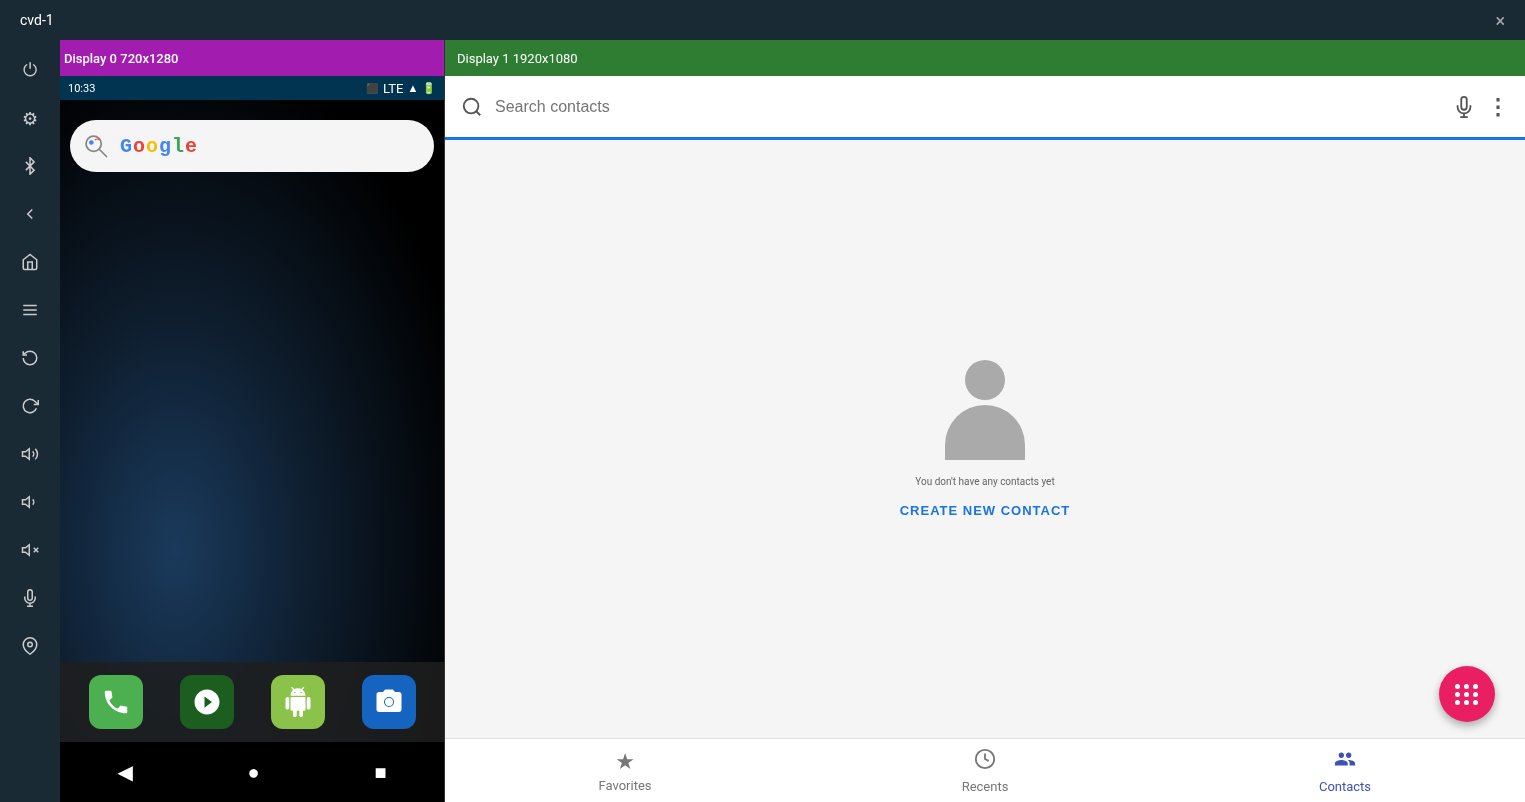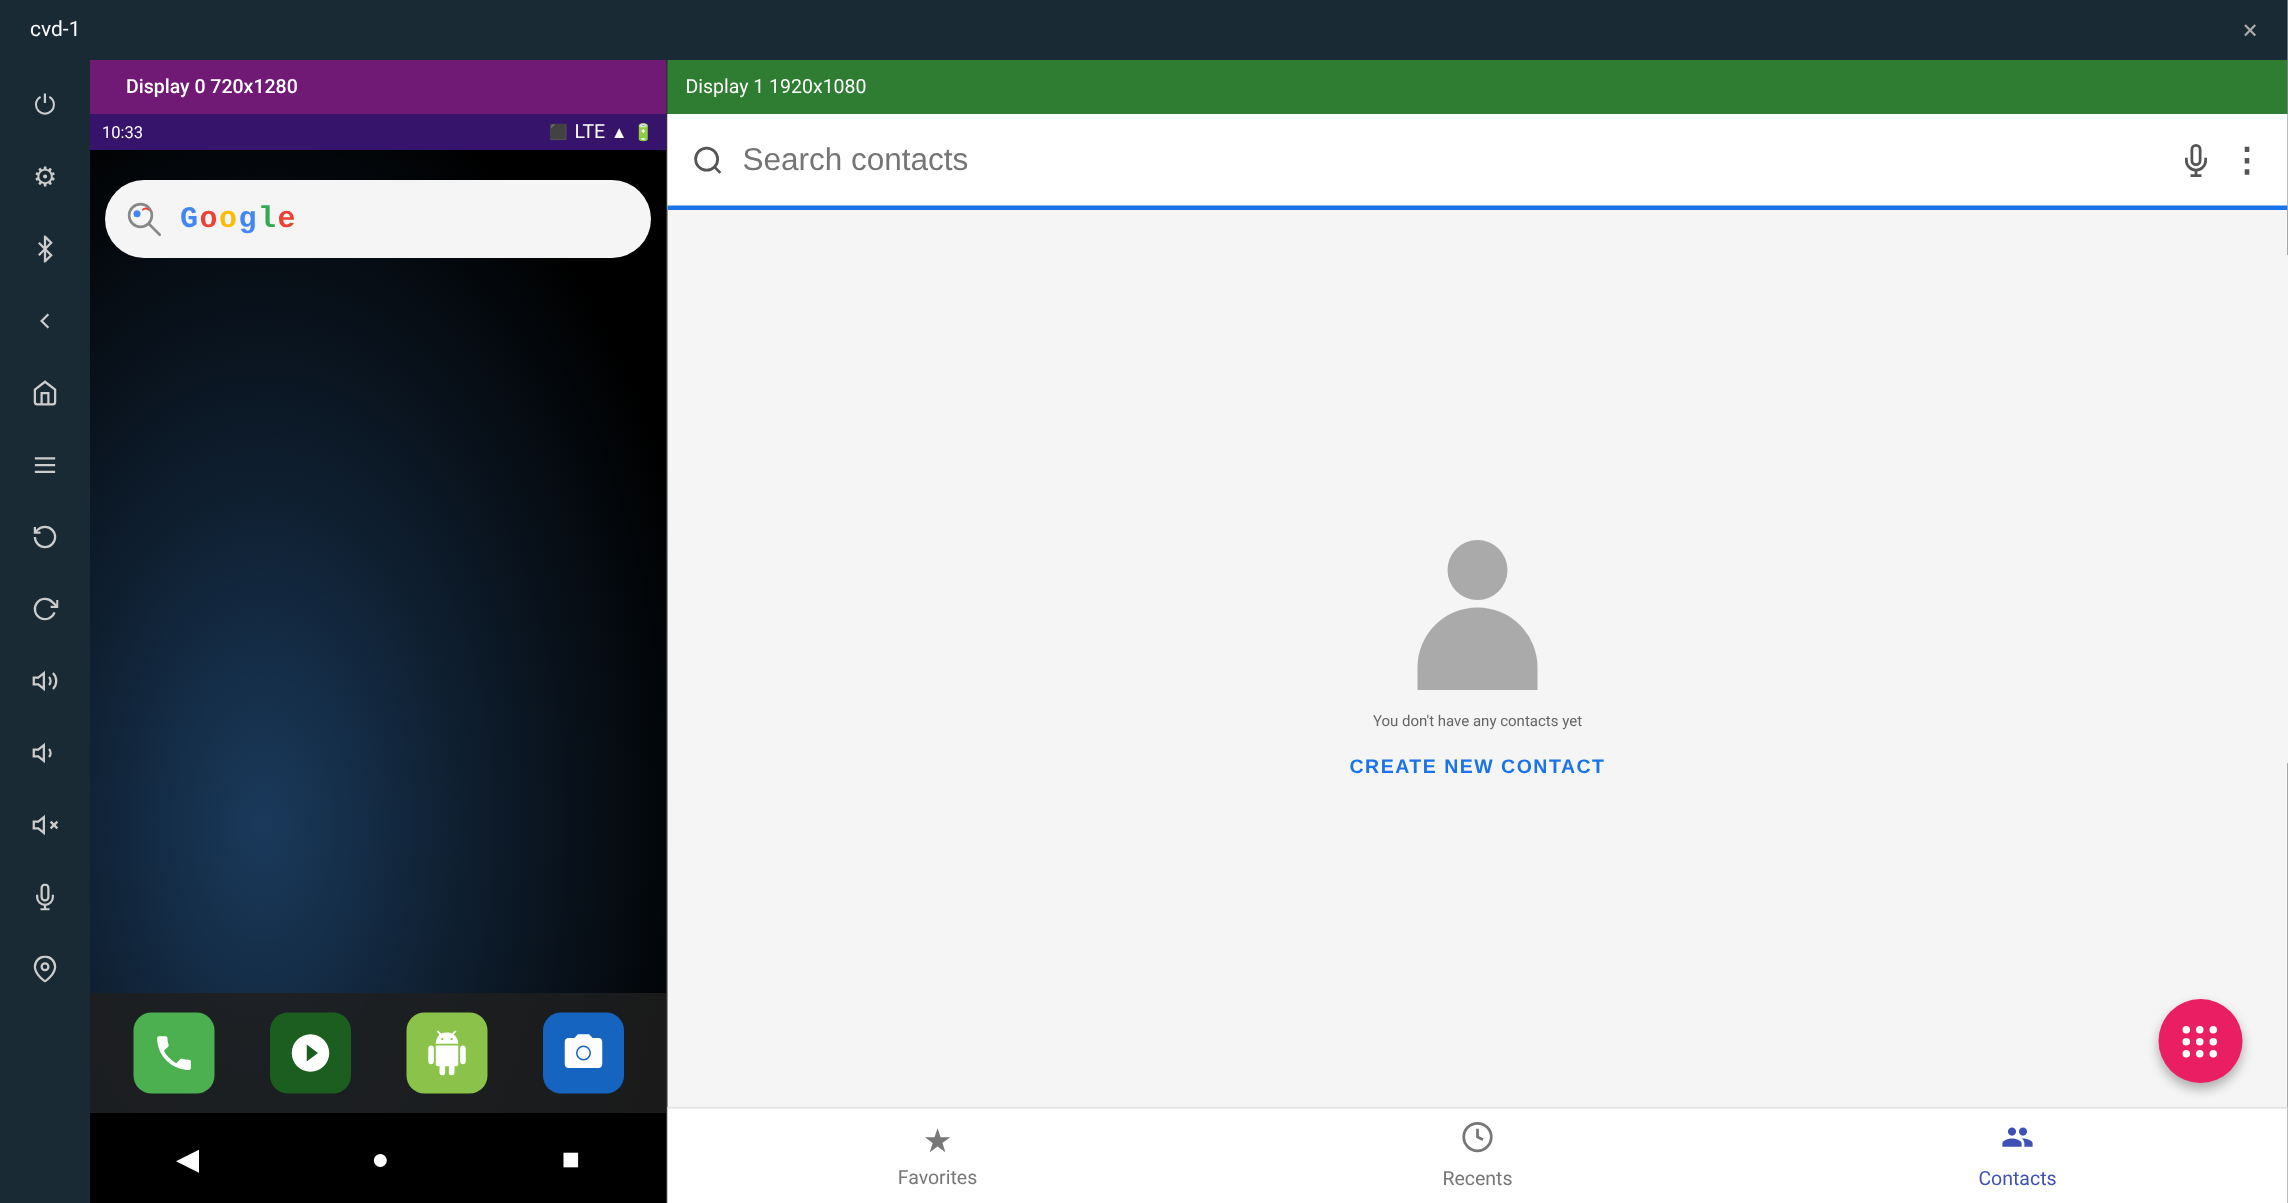--- a/index.html
+++ b/index.html
@@ -72,33 +72,33 @@
 
     
     #display0 {
       width: 385px;
       display: flex;
       flex-direction: column;
       border-right: 1px solid #333;
     }
     #display0-header {
       height: 36px;
-      background: #701a75;
-      display: flex;
-      align-items: center;
-      padding: 0 24px;
+      background: #a21caf;
+      display: flex;
+      align-items: center;
+      padding: 0 4px;
     }
     #display0-header span {
       color: #fff;
       font-size: 13px;
       font-weight: 500;
     }
     #display0-screen {
       flex: 1;
-      background: #6d28d9;
+      background: #0369a1;
       position: relative;
       overflow: hidden;
     }
 
     
     #phone-status-bar {
       position: absolute;
       top: 0; left: 0; right: 0;
       height: 24px;
       background: rgba(0,0,0,0.5);
@@ -524,21 +524,21 @@
       <div id="display1-header">
         <span>Display 1 1920x1080</span>
       </div>
       <div id="display1-screen">
 
         <div id="contacts-search-bar">
           <svg class="search-icon" width="22" height="22" viewBox="0 0 24 24" fill="none" stroke="#555" stroke-width="2">
             <circle cx="11" cy="11" r="8"></circle>
             <line x1="21" y1="21" x2="16.65" y2="16.65"></line>
           </svg>
-          <input type="text" id="contacts-search-input" style="flex: 1 1 0%; border: none; outline: none; font-size: 21px; color: #0f172a; background: transparent;" placeholder="Search contacts">
+          <input type="text" id="contacts-search-input" style="flex: 1 1 0%; border: none; outline: none; font-size: 16px; color: #0f172a; background: transparent;" placeholder="Search contacts">
           <svg class="voice-icon" width="22" height="22" viewBox="0 0 24 24" fill="none" stroke="#555" stroke-width="2">
             <path d="M12 1a3 3 0 0 0-3 3v8a3 3 0 0 0 6 0V4a3 3 0 0 0-3-3z"></path>
             <path d="M19 10v2a7 7 0 0 1-14 0v-2"></path>
             <line x1="12" y1="19" x2="12" y2="23"></line>
             <line x1="8" y1="23" x2="16" y2="23"></line>
           </svg>
           <span class="more-icon" style="font-size:22px;color:#555;font-weight:bold;cursor:pointer;">⋮</span>
         </div>
 
         <div id="empty-contacts">

